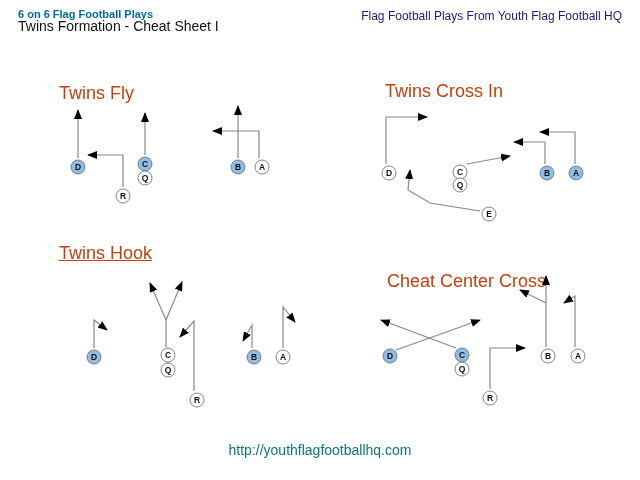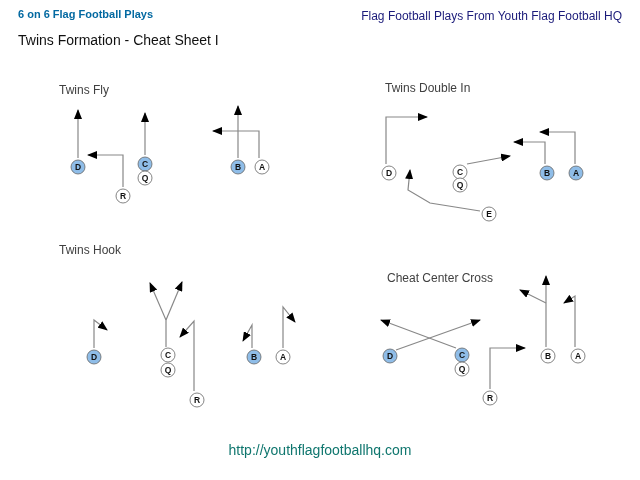--- a/index.html
+++ b/index.html
@@ -1,33 +1,33 @@
 <!DOCTYPE html>
 <html><head>
 <meta charset="utf-8">
 <style>
   html, body { margin: 0; padding: 0; background: #ffffff; }
   body { width: 640px; height: 480px; position: relative; overflow: hidden; font-family: "Liberation Sans", sans-serif; }
   .title { position: absolute; left: 18px; top: 8px; font-size: 11px; font-weight: bold; color: #0369a1; }
-  .subtitle { position: absolute; left: 18px; top: 32px; font-size: 14px; color: #111; }
+  .subtitle { position: absolute; left: 18px; top: 18px; font-size: 14px; color: #111; }
   .brand { position: absolute; right: 18px; top: 9px; font-size: 12px; color: #1b1b7a; }
   .footer { position: absolute; left: 0; width: 640px; top: 442px; text-align: center; font-size: 14px; color: #0f766e; }
-  .play-title { position: absolute; font-size: 12px; color: #404040; }
+  .play-title { position: absolute; font-size: 18px; color: #c2410c; }
   svg.field { position: absolute; left: 0; top: 0; }
 </style>
 </head>
 <body>
 
 <div class="title">6 on 6 Flag Football Plays</div>
 <div class="subtitle">Twins Formation - Cheat Sheet I</div>
 <div class="brand">Flag Football Plays From Youth Flag Football HQ</div>
 
 <div class="play-title" style="left:59px;top:83px;">Twins Fly</div>
-<div class="play-title" style="left:385px;top:81px;">Twins Double In</div>
-<div class="play-title" style="left:59px;top:243px;">Twins Hook</div>
+<div class="play-title" style="left:385px;top:81px;">Twins Cross In</div>
+<div class="play-title" style="left:59px;top:243px;text-decoration:underline;">Twins Hook</div>
 <div class="play-title" style="left:387px;top:271px;">Cheat Center Cross</div>
 
 <svg class="field" id="field" width="640" height="480" xmlns="http://www.w3.org/2000/svg">
   <defs>
     <marker id="arrow" markerWidth="10" markerHeight="8" refX="9" refY="4" orient="auto" markerUnits="userSpaceOnUse">
       <path d="M0,0 L10,4 L0,8 Z" fill="#000"></path>
     </marker>
   </defs>
   <g id="routes-layer">
       <polyline points="78,158 78,110" fill="none" stroke="#888888" stroke-width="1.2" marker-end="url(#arrow)"></polyline>

